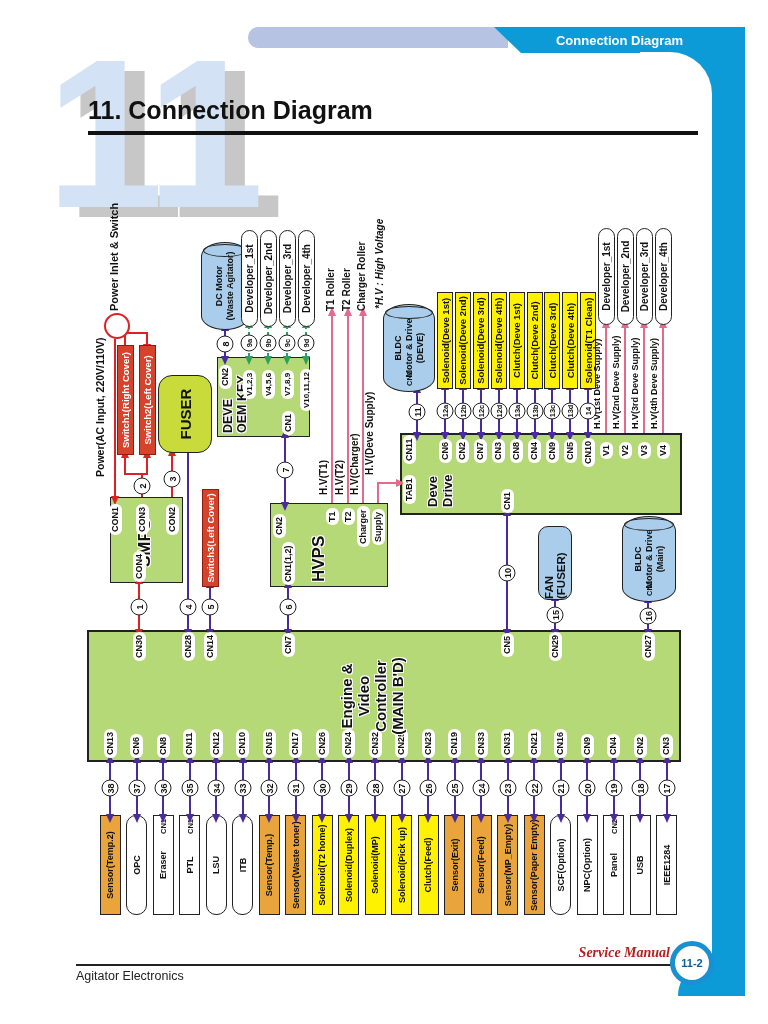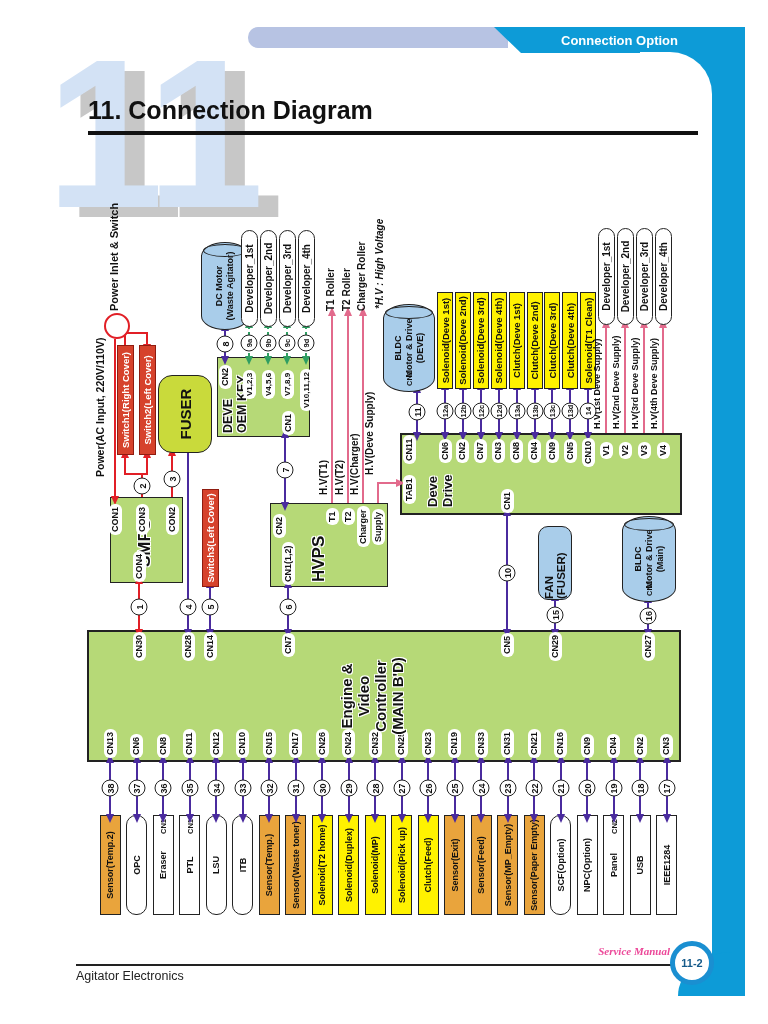--- a/index.html
+++ b/index.html
@@ -16,21 +16,21 @@
     display:flex;align-items:center;justify-content:center;color:#fff;font-weight:bold;font-size:13px;}
   #corner-blue{left:640px;top:52px;width:105px;height:63px;background:#0d9bd7;}
   #corner-white{left:640px;top:52px;width:72px;height:63px;background:#fff;border-top-right-radius:42px;}
   #sidebar{left:712px;top:110px;width:33px;height:886px;background:#0d9bd7;}
   #sidefoot{left:678px;top:952px;width:67px;height:44px;background:#0d9bd7;border-top-left-radius:55px 44px;}
   #page-title{left:88px;top:96px;font-size:25px;font-weight:bold;z-index:2;}
   #title-rule{left:88px;top:131px;width:610px;height:4px;background:#111;z-index:2;}
   #foot-rule{left:76px;top:964px;width:596px;height:2px;background:#222;}
   #company{left:76px;top:969px;font-size:12.5px;color:#222;}
   #svc-manual{left:552px;top:945px;width:118px;text-align:right;
-    font-family:"Liberation Serif",serif;font-style:italic;font-weight:bold;font-size:11px;color:#ec4899;}
+    font-family:"Liberation Serif",serif;font-style:italic;font-weight:bold;font-size:14px;color:#b91c1c;}
   #page-badge{left:670px;top:941px;width:44px;height:44px;box-sizing:border-box;border-radius:50%;
     background:#fff;border:5px solid #1a8fd1;display:flex;align-items:center;justify-content:center;
     font-size:11px;font-weight:bold;color:#155a8a;z-index:10;}
 
   
   #diag{position:absolute;left:20px;top:255px;width:755px;height:625px;transform:rotate(-90deg);z-index:1;}
 
   .gbox{position:absolute;background:#b6d977;border:1.6px solid #222;box-sizing:border-box;z-index:1;}
   .board{border-width:2px;}
   .rbox{position:absolute;background:#d6422c;border:1.2px solid #8f1c10;color:#fff;font-weight:bold;
@@ -86,21 +86,21 @@
   .az .shaft{position:absolute;left:0;right:0;top:9.5px;}
   .cnp{margin-left:4px;background:#fff;border-radius:6px;font-size:9px;font-weight:bold;height:13px;
     line-height:13px;padding:0 3px;white-space:nowrap;z-index:4;}
 </style>
 </head>
 <body>
 
 <div class="abs" id="watermark">11</div>
 <div class="abs" id="lavbar"></div>
 <div class="abs" id="bluetab">
-    <span>Connection Option</span>
+    <span>Connection Diagram</span>
   </div>
 <div class="abs" id="corner-blue"></div>
 <div class="abs" id="corner-white"></div>
 <div class="abs" id="sidebar"></div>
 <div class="abs" id="sidefoot"></div>
 <div class="abs" id="page-title">11. Connection Diagram</div>
 <div class="abs" id="title-rule"></div>
 <div class="abs" id="foot-rule"></div>
 <div class="abs" id="company">Agitator Electronics</div>
 <div class="abs" id="svc-manual">Service Manual</div>

